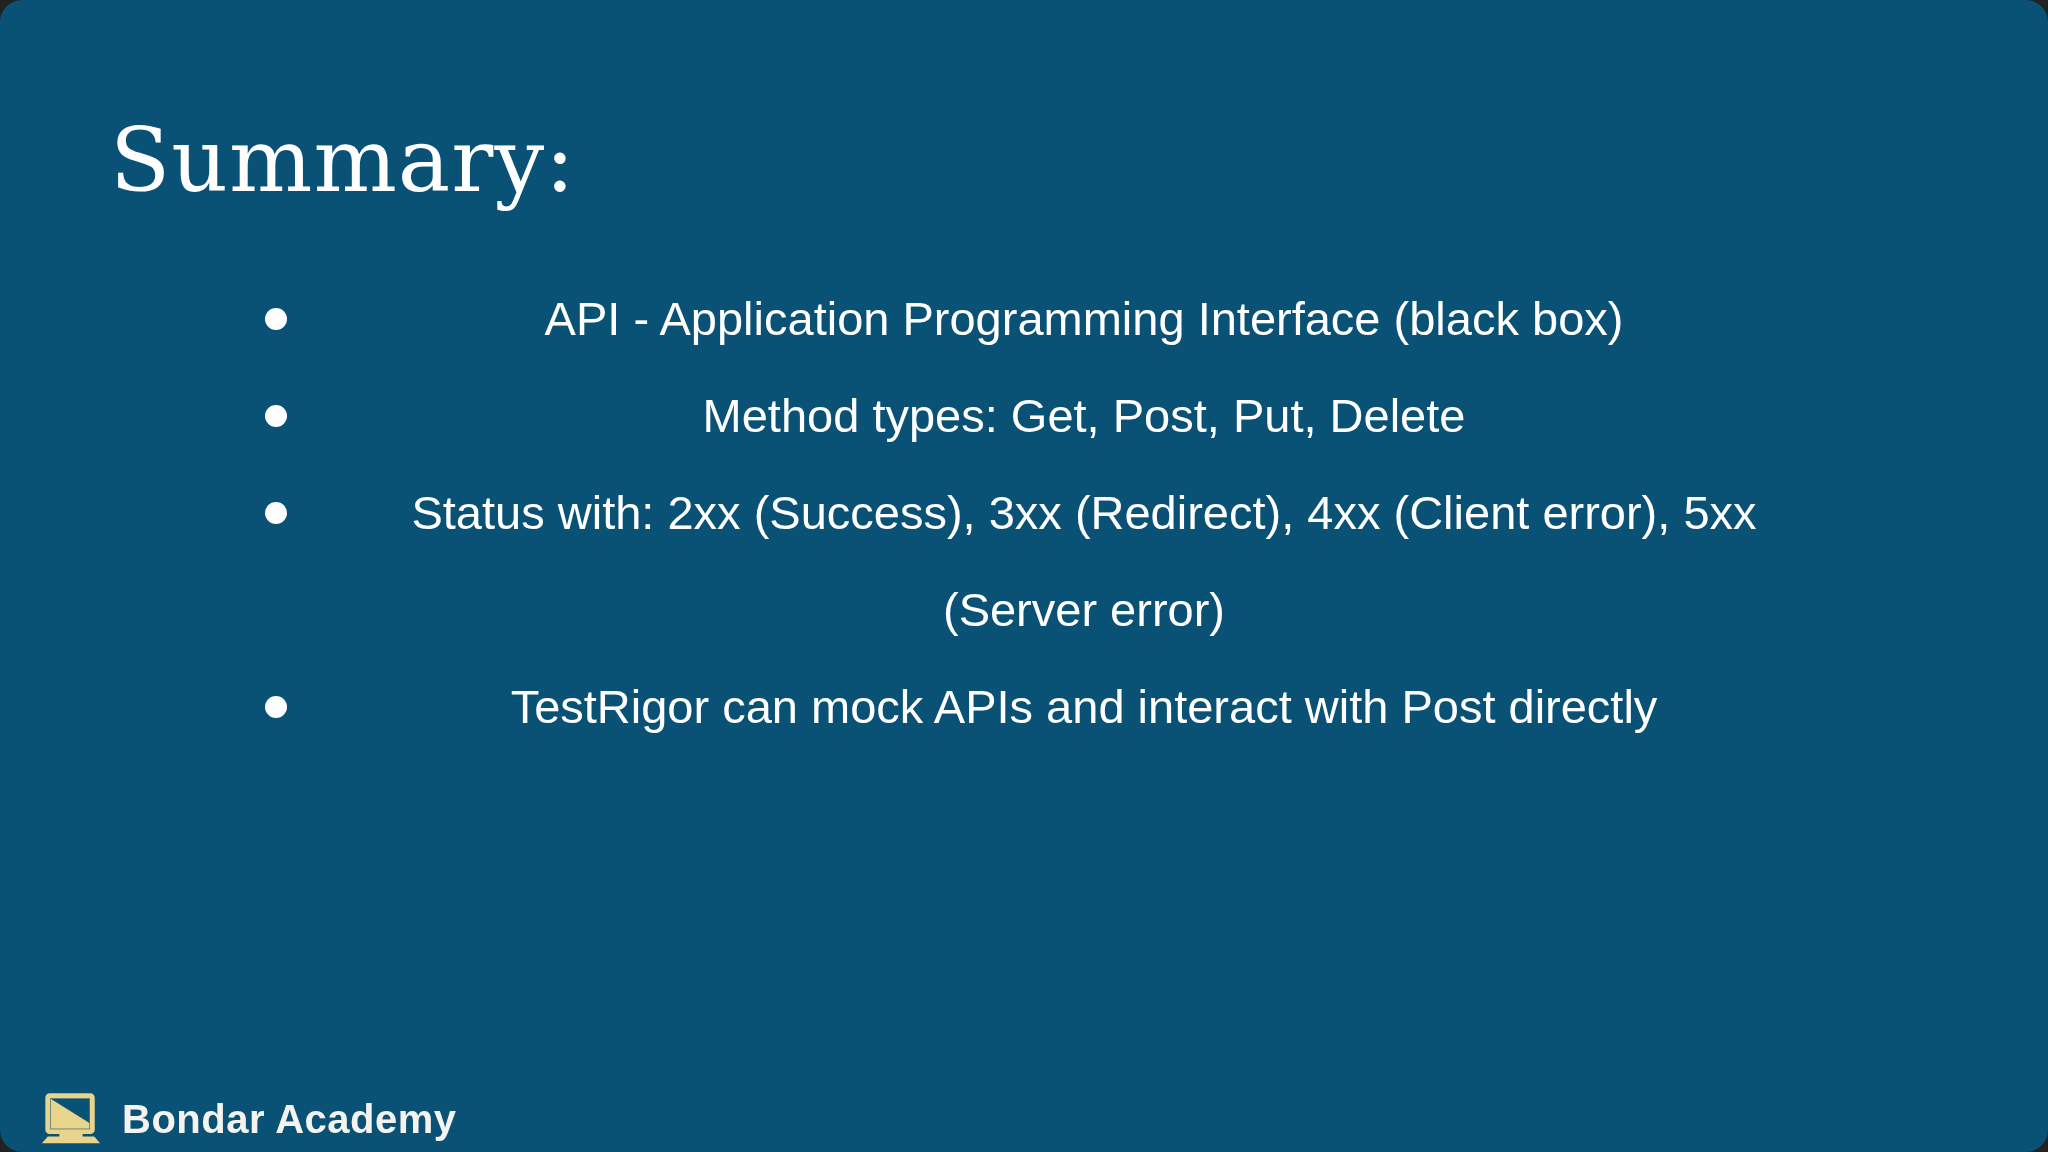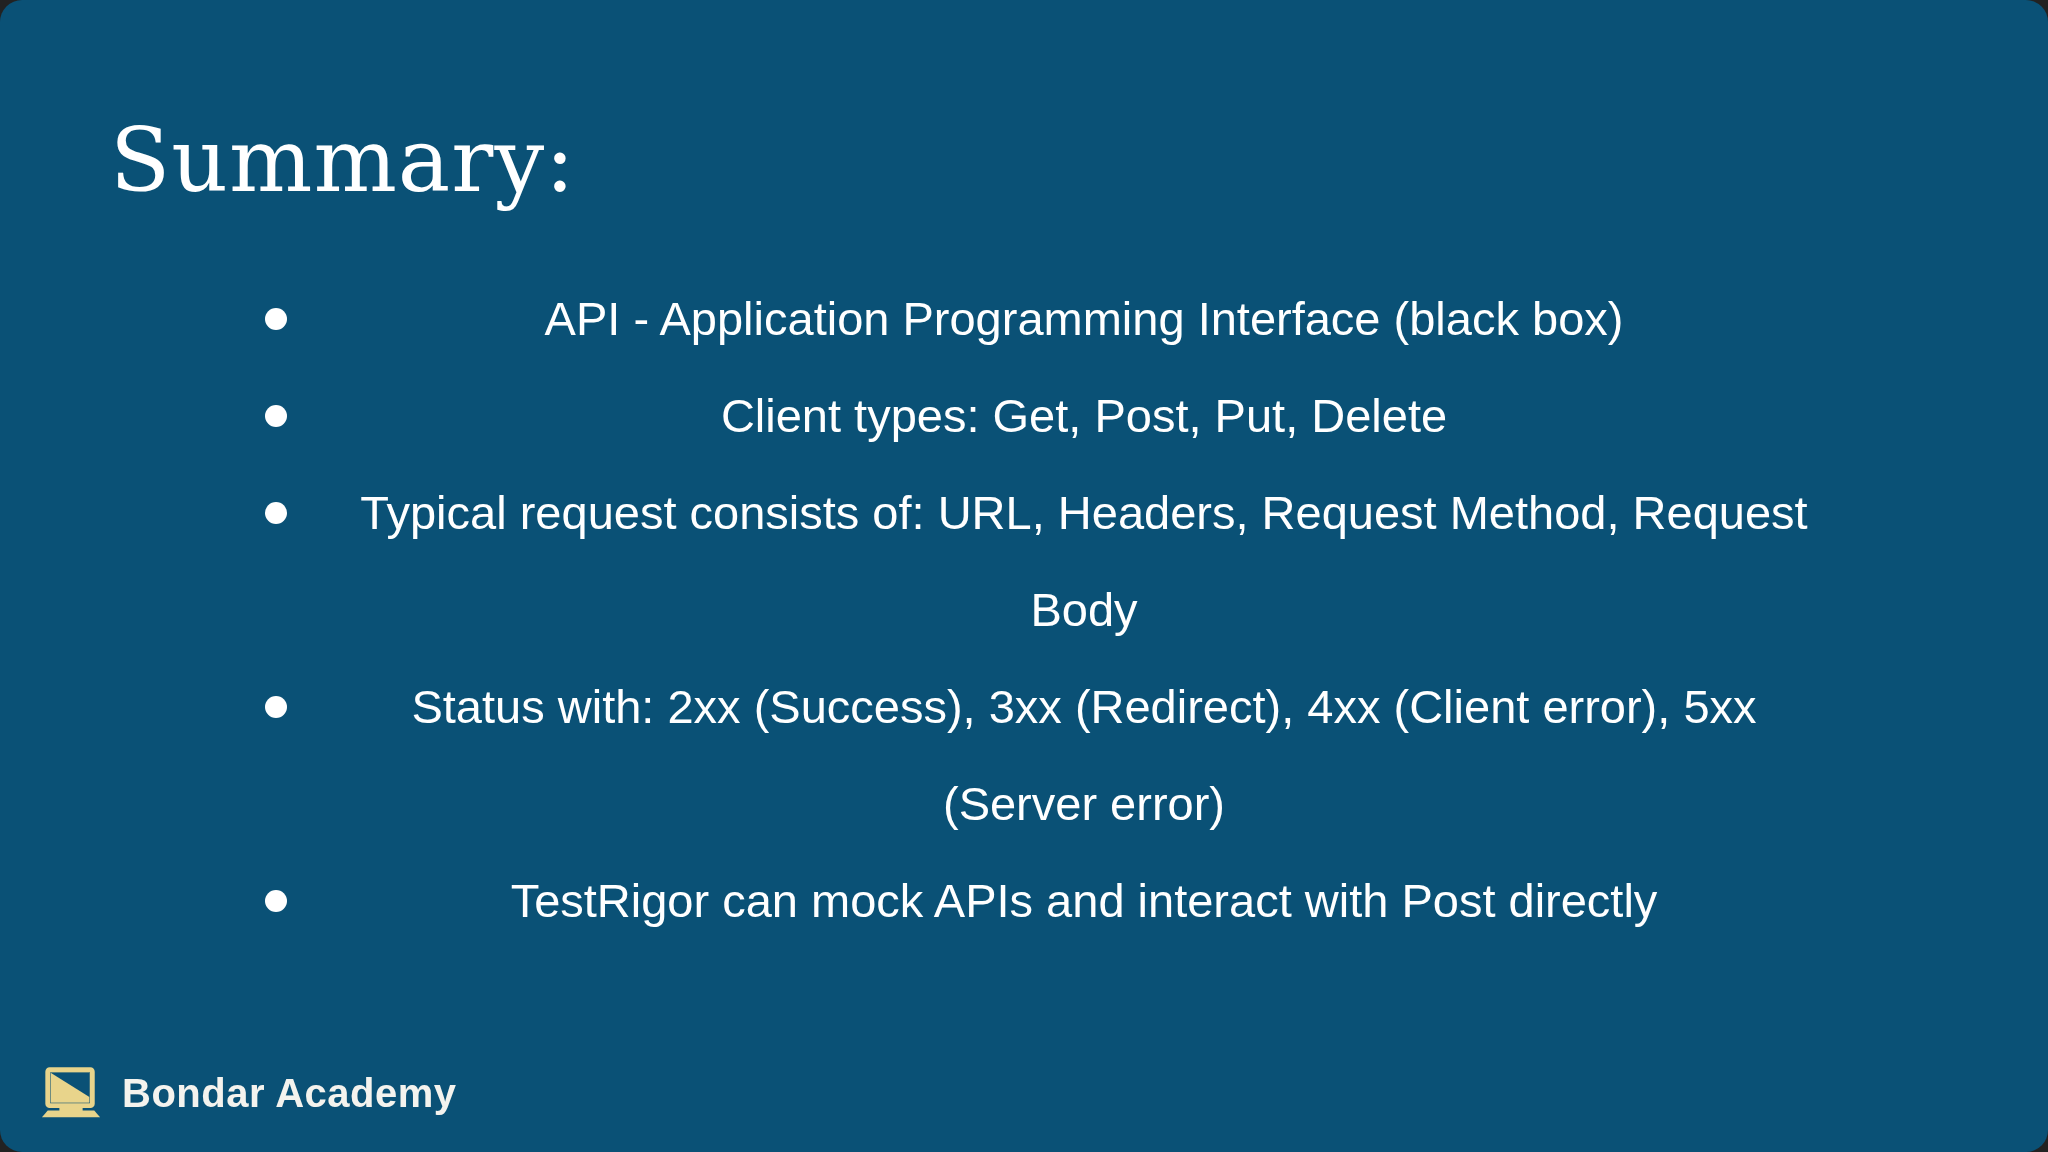--- a/index.html
+++ b/index.html
@@ -60,21 +60,21 @@
     height: 22px;
     border-radius: 50%;
     background: #ffffff;
   }
   .bullet-text {
     flex: 1 1 auto;
   }
   .footer-brand {
     position: absolute;
     left: 40px;
-    top: 1066px;
+    top: 1092px;
     display: flex;
     align-items: center;
     gap: 20px;
   }
   .laptop-icon {
     width: 62px;
     height: 54px;
     display: block;
   }
   .brand-name {
@@ -92,25 +92,21 @@
 
   <h1 class="slide-title">Summary:</h1>
 
   <ul class="bullet-list">
     <li class="bullet-row">
       <span class="bullet-dot"></span>
       <span class="bullet-text">API - Application Programming Interface (black box)</span>
     </li>
     <li class="bullet-row">
       <span class="bullet-dot"></span>
-      <span class="bullet-text">Client types: Get, Post, Put, Delete</span>
-    </li>
-    <li class="bullet-row">
-      <span class="bullet-dot"></span>
-      <span class="bullet-text">Typical request consists of: URL, Headers, Request Method, Request Body</span>
+      <span class="bullet-text">Method types: Get, Post, Put, Delete</span>
     </li>
     <li class="bullet-row">
       <span class="bullet-dot"></span>
       <span class="bullet-text">Status with: 2xx (Success), 3xx (Redirect), 4xx (Client error), 5xx (Server error)</span>
     </li>
     <li class="bullet-row">
       <span class="bullet-dot"></span>
       <span class="bullet-text">TestRigor can mock APIs and interact with Post directly</span>
     </li>
   </ul>

